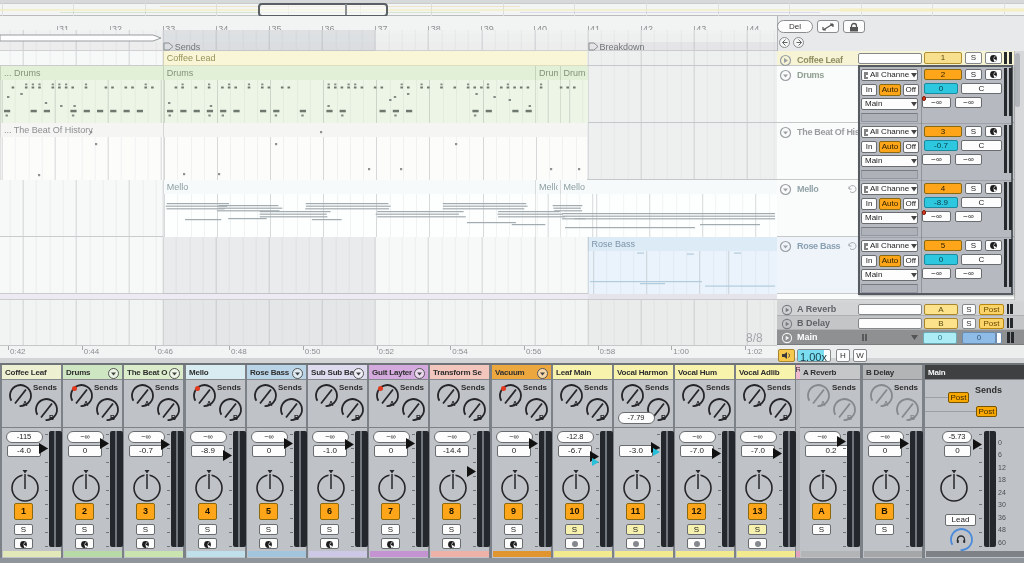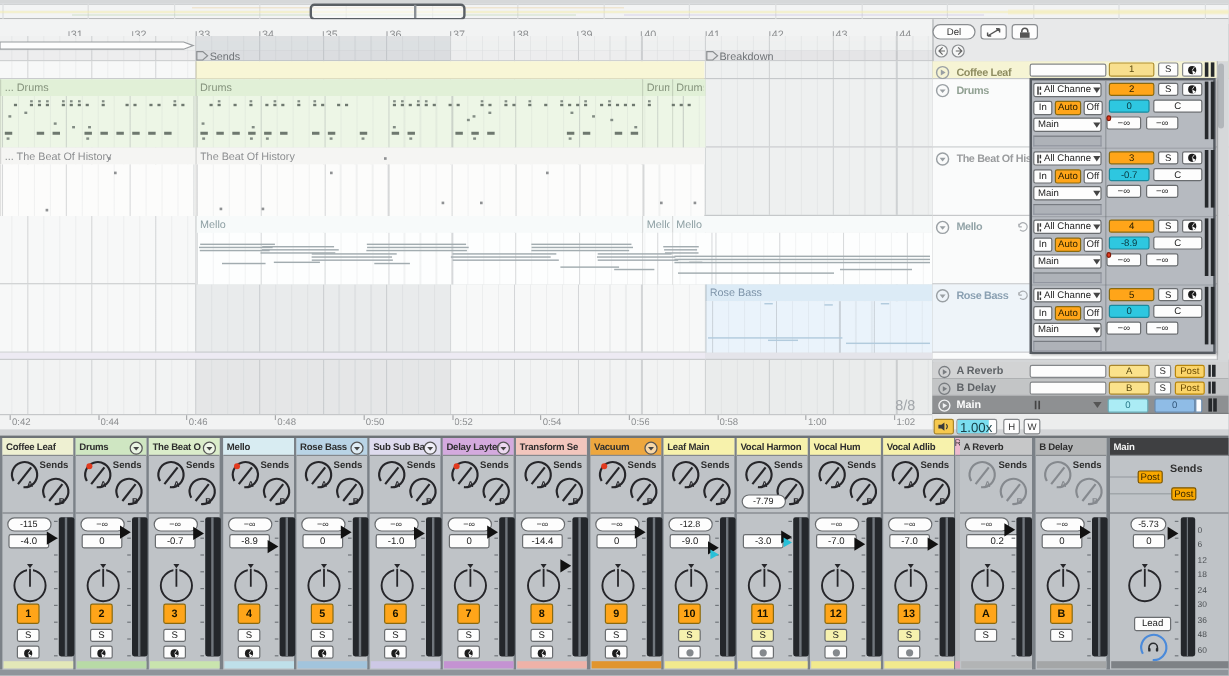--- a/index.html
+++ b/index.html
@@ -83,38 +83,38 @@
 <div class="a" style="left:0px;top:66px;width:777px;height:57px;background-image:repeating-linear-gradient(90deg,rgba(145,150,155,0.11) 0 1px,transparent 1px 13.275px),repeating-linear-gradient(90deg,rgba(120,125,130,0.22) 0 1px,transparent 1px 53.1px);background-position:162.7px 0,162.7px 0;background-color:#f7f8f8;border-bottom:1px solid #c9cbcd"></div>
 <div class="a" style="left:0px;top:123px;width:777px;height:57px;background-image:repeating-linear-gradient(90deg,rgba(145,150,155,0.11) 0 1px,transparent 1px 13.275px),repeating-linear-gradient(90deg,rgba(120,125,130,0.22) 0 1px,transparent 1px 53.1px);background-position:162.7px 0,162.7px 0;background-color:#f7f8f8;border-bottom:1px solid #c9cbcd"></div>
 <div class="a" style="left:0px;top:180px;width:777px;height:57px;background-image:repeating-linear-gradient(90deg,rgba(145,150,155,0.11) 0 1px,transparent 1px 13.275px),repeating-linear-gradient(90deg,rgba(120,125,130,0.22) 0 1px,transparent 1px 53.1px);background-position:162.7px 0,162.7px 0;background-color:#f7f8f8;border-bottom:1px solid #c9cbcd"></div>
 <div class="a" style="left:0px;top:237px;width:777px;height:57px;background-image:repeating-linear-gradient(90deg,rgba(145,150,155,0.11) 0 1px,transparent 1px 13.275px),repeating-linear-gradient(90deg,rgba(120,125,130,0.22) 0 1px,transparent 1px 53.1px);background-position:162.7px 0,162.7px 0;background-color:#f7f8f8;border-bottom:1px solid #c9cbcd"></div>
 <div class="a" style="left:0px;top:294px;width:777px;height:6px;background-image:repeating-linear-gradient(90deg,rgba(145,150,155,0.11) 0 1px,transparent 1px 13.275px),repeating-linear-gradient(90deg,rgba(120,125,130,0.22) 0 1px,transparent 1px 53.1px);background-position:162.7px 0,162.7px 0;background-color:#f7f8f8;border-bottom:1px solid #c9cbcd"></div>
 <div class="a" style="left:0px;top:300px;width:777px;height:45px;background-image:repeating-linear-gradient(90deg,rgba(145,150,155,0.11) 0 1px,transparent 1px 13.275px),repeating-linear-gradient(90deg,rgba(120,125,130,0.22) 0 1px,transparent 1px 53.1px);background-position:162.7px 0,162.7px 0;background-color:#f2f3f3;"></div>
 <div class="a" style="left:587.5px;top:51px;width:189.5px;height:294px;background:rgba(168,173,178,0.10)"></div>
 <div class="a" style="left:162.7px;top:237px;width:212.4px;height:57px;background:rgba(152,158,168,0.15)"></div>
 <div class="a" style="left:162.7px;top:294px;width:212.4px;height:51px;background:rgba(152,158,168,0.15)"></div>
 <div class="a" style="left:162.7px;top:51px;width:424.8px;height:15px;background:#f8f6d6;border-left:1px solid rgba(0,0,0,0.15);border-bottom:1px solid rgba(0,0,0,0.1)"></div>
+<div class="lbl" style="left:166.7px;top:53px;width:418.8px;font-size:9px;color:#96935a">Coffee Lead</div>
 <div class="a" style="left:0px;top:66px;width:162.7px;height:14px;background:#e1f0d7;border-left:1px solid rgba(0,0,0,0.12)"></div>
 <div class="a" style="left:0px;top:80px;width:162.7px;height:43px;background-image:repeating-linear-gradient(90deg,rgba(145,150,155,0.11) 0 1px,transparent 1px 13.275px),repeating-linear-gradient(90deg,rgba(120,125,130,0.22) 0 1px,transparent 1px 53.1px);background-position:162.7px 0,162.7px 0;background-color:#edf6e6;border-left:1px solid rgba(0,0,0,0.10)"></div>
 <div class="lbl" style="left:4px;top:68px;width:156.7px;font-size:9px;color:#84927c">... Drums</div>
 <div class="a" style="left:162.7px;top:66px;width:372.3px;height:14px;background:#e1f0d7;border-left:1px solid rgba(0,0,0,0.12)"></div>
 <div class="a" style="left:162.7px;top:80px;width:372.3px;height:43px;background-image:repeating-linear-gradient(90deg,rgba(145,150,155,0.11) 0 1px,transparent 1px 13.275px),repeating-linear-gradient(90deg,rgba(120,125,130,0.22) 0 1px,transparent 1px 53.1px);background-position:0px 0,0px 0;background-color:#edf6e6;border-left:1px solid rgba(0,0,0,0.10)"></div>
 <div class="lbl" style="left:166.7px;top:68px;width:366.3px;font-size:9px;color:#84927c">Drums</div>
 <div class="a" style="left:535px;top:66px;width:24.5px;height:14px;background:#e1f0d7;border-left:1px solid rgba(0,0,0,0.12)"></div>
 <div class="a" style="left:535px;top:80px;width:24.5px;height:43px;background-image:repeating-linear-gradient(90deg,rgba(145,150,155,0.11) 0 1px,transparent 1px 13.275px),repeating-linear-gradient(90deg,rgba(120,125,130,0.22) 0 1px,transparent 1px 53.1px);background-position:-372.3px 0,-372.3px 0;background-color:#edf6e6;border-left:1px solid rgba(0,0,0,0.10)"></div>
 <div class="lbl" style="left:539px;top:68px;width:18.5px;font-size:9px;color:#84927c">Drums</div>
 <div class="a" style="left:559.5px;top:66px;width:28px;height:14px;background:#e1f0d7;border-left:1px solid rgba(0,0,0,0.12)"></div>
 <div class="a" style="left:559.5px;top:80px;width:28px;height:43px;background-image:repeating-linear-gradient(90deg,rgba(145,150,155,0.11) 0 1px,transparent 1px 13.275px),repeating-linear-gradient(90deg,rgba(120,125,130,0.22) 0 1px,transparent 1px 53.1px);background-position:-396.8px 0,-396.8px 0;background-color:#edf6e6;border-left:1px solid rgba(0,0,0,0.10)"></div>
 <div class="lbl" style="left:563.5px;top:68px;width:22px;font-size:9px;color:#84927c">Drums</div>
 <div class="a" style="left:0px;top:123px;width:162.7px;height:14px;background:#f5f5f3;border-left:1px solid rgba(0,0,0,0.12)"></div>
 <div class="a" style="left:0px;top:137px;width:162.7px;height:43px;background-image:repeating-linear-gradient(90deg,rgba(145,150,155,0.11) 0 1px,transparent 1px 13.275px),repeating-linear-gradient(90deg,rgba(120,125,130,0.22) 0 1px,transparent 1px 53.1px);background-position:162.7px 0,162.7px 0;background-color:#fcfcfb;border-left:1px solid rgba(0,0,0,0.10)"></div>
 <div class="lbl" style="left:4px;top:125px;width:156.7px;font-size:9px;color:#8c8e90">... The Beat Of History</div>
 <div class="a" style="left:162.7px;top:123px;width:424.8px;height:14px;background:#f5f5f3;border-left:1px solid rgba(0,0,0,0.12)"></div>
 <div class="a" style="left:162.7px;top:137px;width:424.8px;height:43px;background-image:repeating-linear-gradient(90deg,rgba(145,150,155,0.11) 0 1px,transparent 1px 13.275px),repeating-linear-gradient(90deg,rgba(120,125,130,0.22) 0 1px,transparent 1px 53.1px);background-position:0px 0,0px 0;background-color:#fcfcfb;border-left:1px solid rgba(0,0,0,0.10)"></div>
-<div class="lbl" style="left:166.7px;top:125px;width:418.8px;font-size:9px;color:#8c8e90">The Beat Of History</div>
 <div class="a" style="left:162.7px;top:180px;width:372.3px;height:14px;background:#f7fafa;border-left:1px solid rgba(0,0,0,0.12)"></div>
 <div class="a" style="left:162.7px;top:194px;width:372.3px;height:43px;background-image:repeating-linear-gradient(90deg,rgba(145,150,155,0.11) 0 1px,transparent 1px 13.275px),repeating-linear-gradient(90deg,rgba(120,125,130,0.22) 0 1px,transparent 1px 53.1px);background-position:0px 0,0px 0;background-color:#fdfefe;border-left:1px solid rgba(0,0,0,0.10)"></div>
 <div class="lbl" style="left:166.7px;top:182px;width:366.3px;font-size:9px;color:#8c9ea2">Mello</div>
 <div class="a" style="left:535px;top:180px;width:24.5px;height:14px;background:#f7fafa;border-left:1px solid rgba(0,0,0,0.12)"></div>
 <div class="a" style="left:535px;top:194px;width:24.5px;height:43px;background-image:repeating-linear-gradient(90deg,rgba(145,150,155,0.11) 0 1px,transparent 1px 13.275px),repeating-linear-gradient(90deg,rgba(120,125,130,0.22) 0 1px,transparent 1px 53.1px);background-position:-372.3px 0,-372.3px 0;background-color:#fdfefe;border-left:1px solid rgba(0,0,0,0.10)"></div>
 <div class="lbl" style="left:539px;top:182px;width:18.5px;font-size:9px;color:#8c9ea2">Mello</div>
 <div class="a" style="left:559.5px;top:180px;width:217.5px;height:14px;background:#f7fafa;border-left:1px solid rgba(0,0,0,0.12)"></div>
 <div class="a" style="left:559.5px;top:194px;width:217.5px;height:43px;background-image:repeating-linear-gradient(90deg,rgba(145,150,155,0.11) 0 1px,transparent 1px 13.275px),repeating-linear-gradient(90deg,rgba(120,125,130,0.22) 0 1px,transparent 1px 53.1px);background-position:-396.8px 0,-396.8px 0;background-color:#fdfefe;border-left:1px solid rgba(0,0,0,0.10)"></div>
 <div class="lbl" style="left:563.5px;top:182px;width:211.5px;font-size:9px;color:#8c9ea2">Mello</div>
 <div class="a" style="left:587.5px;top:237px;width:189.5px;height:14px;background:#dcebf6;border-left:1px solid rgba(0,0,0,0.12)"></div>
@@ -876,21 +876,21 @@
 <div class="a" style="left:320px;top:524px;width:19px;height:11px;background:#fdfdfd;border:1px solid #6a6d70;border-radius:2px;font-size:8px;line-height:9px;text-align:center;color:#222">S</div>
 <div class="a" style="left:320px;top:538px;width:19px;height:11px;background:#fdfdfd;border:1px solid #6a6d70;border-radius:2px"></div>
 <svg style="left:326px;top:540.5px" width="7" height="7">
       <circle cx="3.5" cy="3.5" r="3.4" fill="#1c1c1c"></circle>
       <path d="M3.5 3.5 L6.4 5.2 A3.4 3.4 0 0 1 4.1 6.85 Z" fill="#fdfdfd"></path>
       <line x1="3.5" y1="3.5" x2="5.3" y2="0.9" stroke="#fdfdfd" stroke-width="0.7"></line>
     </svg>
 <div class="a" style="left:308.5px;top:551px;width:58px;height:6px;background:#cdc8e6"></div>
 <div class="a" style="left:369px;top:365px;width:59px;height:193px;background:#bfc3c7"></div>
 <div class="a" style="left:369px;top:365px;width:59px;height:15px;background:#d4aade;border-bottom:1px solid #85898d"></div>
-<div class="lbl" style="left:372px;top:368px;width:45px;font-size:8px;font-weight:bold;letter-spacing:-0.2px;color:#2e2e2e">Delay Layter</div>
+<div class="lbl" style="left:372px;top:368px;width:45px;font-size:8px;font-weight:bold;letter-spacing:-0.2px;color:#2e2e2e">Guit Layter</div>
 <svg style="left:414px;top:367.5px" width="11" height="11">
       <circle cx="5.5" cy="5.5" r="5" fill="rgba(255,255,255,0.55)" stroke="#555" stroke-width="1"></circle>
       <polygon points="3,4.5 8,4.5 5.5,7.5" fill="#444"></polygon>
     </svg>
 <div class="a" style="left:369px;top:427px;width:59px;height:1px;background:#7d8286"></div>
 <div class="lbl" style="left:400px;top:383px;font-size:8px;font-weight:bold;color:#2e2e2e">Sends</div>
 <svg style="left:373.5px;top:382px" width="27.0" height="29.0">
       <path d="M 4.4 18.8 A 10.5 10.5 0 1 1 12.6 24" fill="none" stroke="#26262a" stroke-width="1.8"></path>
       <line x1="19" y1="7.5" x2="8" y2="21.5" stroke="#26262a" stroke-width="1.8"></line>
       <text x="15.5" y="23.5" font-size="7" font-weight="bold" fill="#26262a" font-family="Liberation Sans">A</text>
@@ -1041,21 +1041,21 @@
       <path d="M 4.4 18.8 A 10.5 10.5 0 1 1 12.6 24" fill="none" stroke="#26262a" stroke-width="1.8"></path>
       <line x1="19" y1="7.5" x2="8" y2="21.5" stroke="#26262a" stroke-width="1.8"></line>
       <text x="15.5" y="23.5" font-size="7" font-weight="bold" fill="#26262a" font-family="Liberation Sans">A</text>
     </svg>
 <svg style="left:583.5px;top:396px" width="27.0" height="29.0">
       <path d="M 4.4 18.8 A 10.5 10.5 0 1 1 12.6 24" fill="none" stroke="#26262a" stroke-width="1.8"></path>
       <line x1="19" y1="7.5" x2="8" y2="21.5" stroke="#26262a" stroke-width="1.8"></line>
       <text x="16" y="24" font-size="7" font-weight="bold" fill="#26262a" font-family="Liberation Sans">B</text>
     </svg>
 <div class="a" style="left:556.5px;top:431px;width:37px;height:12px;background:#fdfdfd;border:1px solid #6a6d70;border-radius:6px;font-size:7.5px;line-height:10px;text-align:center;color:#222">-12.8</div>
-<div class="a" style="left:558px;top:445px;width:34px;height:12px;background:#fdfdfd;border:1px solid #6a6d70;border-radius:2px;font-size:8px;line-height:10px;text-align:center;color:#222">-9.0</div>
+<div class="a" style="left:558px;top:445px;width:34px;height:12px;background:#fdfdfd;border:1px solid #6a6d70;border-radius:2px;font-size:8px;line-height:10px;text-align:center;color:#222">-6.7</div>
 <div class="a" style="left:596px;top:434px;width:3px;height:1px;background:#70757a"></div>
 <div class="a" style="left:596px;top:448px;width:3px;height:1px;background:#70757a"></div>
 <div class="a" style="left:596px;top:462px;width:3px;height:1px;background:#70757a"></div>
 <div class="a" style="left:596px;top:476px;width:3px;height:1px;background:#70757a"></div>
 <div class="a" style="left:596px;top:490px;width:3px;height:1px;background:#70757a"></div>
 <div class="a" style="left:596px;top:504px;width:3px;height:1px;background:#70757a"></div>
 <div class="a" style="left:596px;top:518px;width:3px;height:1px;background:#70757a"></div>
 <div class="a" style="left:596px;top:532px;width:3px;height:1px;background:#70757a"></div>
 <div class="a" style="left:596px;top:546px;width:3px;height:1px;background:#70757a"></div>
 <div class="a" style="left:599.5px;top:431px;width:13px;height:116px;background:#24272b;border-radius:2px"></div>

